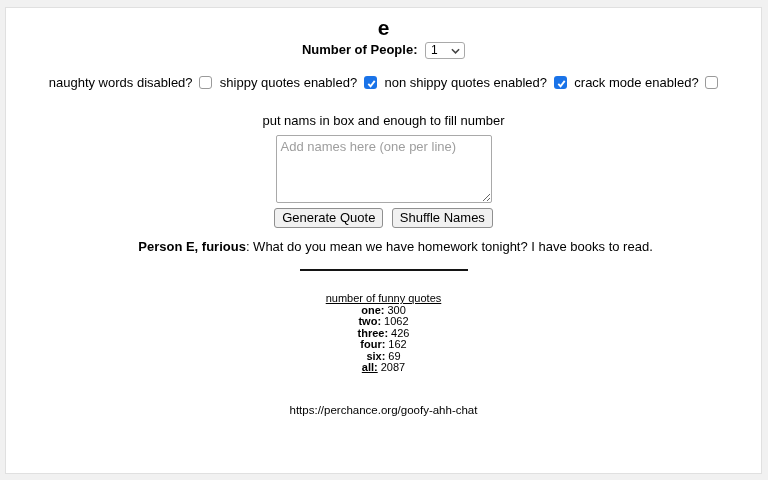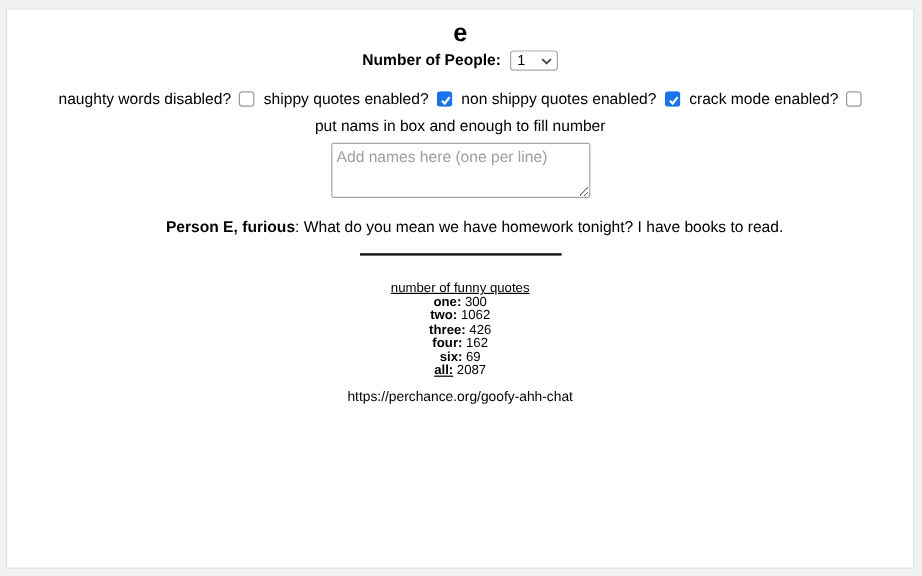--- a/index.html
+++ b/index.html
@@ -57,24 +57,24 @@
     width: 13px; height: 13px;
     margin-left: 3px;
     border: 1px solid #9a9a9a;
     border-radius: 3px;
     background: #fff;
     position: relative;
   }
   .cb-box svg { display: none; position: absolute; left: 1px; top: 1px; }
   .cb-box.checked { border-color: transparent; }
   .cb-box.checked svg { display: block; }
-  .hint-text { margin-top: 6px; font-size: 13px; line-height: 16px; text-align: center; }
+  .hint-text { margin-top: 22px; font-size: 13px; line-height: 16px; text-align: center; }
   textarea.names {
     margin-top: 6px;
-    width: 216px; height: 46px;
+    width: 216px; height: 68px;
     border: 1px solid #a9a9a9;
     border-radius: 2px;
     font-family: "Liberation Sans", sans-serif;
     font-size: 13px;
     padding: 3px 4px;
     resize: both;
     color: #000;
   }
   textarea.names::placeholder { color: #9e9e9e; }
   .btn {
@@ -109,21 +109,21 @@
   .stats {
     margin-top: 22px;
     font-size: 11px;
     line-height: 11.5px;
   }
   .stats-heading { text-decoration: underline; }
   .stat-label { font-weight: bold; text-align: center; }
   .stat-label.u { text-decoration: underline; }
   .stat-value { margin-left: 3px; }
   .footer-url {
-    margin-top: 8px;
+    margin-top: 29px;
     font-size: 11.5px;
     line-height: 14px;
     color: #000;
   }
 </style>
 </head>
 <body>
 
 <div class="panel">
 
@@ -169,20 +169,24 @@
       </span>
     </span>
   </div>
 
   <div class="hint-text">put nams in box and enough to fill number</div>
 
   <div>
     <textarea class="names" placeholder="Add names here (one per line)" style=""></textarea>
   </div>
 
+  <div class="gen-row">
+    <button class="btn">Generate Quote</button>
+    <button class="btn">Shuffle Names</button>
+  </div>
 
   <div class="quote-line">
     <span class="quote-speaker">Person E, furious</span><span>: What do you mean we have homework tonight? I have books to read.</span>
   </div>
 
   <hr class="divider">
 
 
   <div class="stats">
     <div class="stats-heading">number of funny quotes</div>

